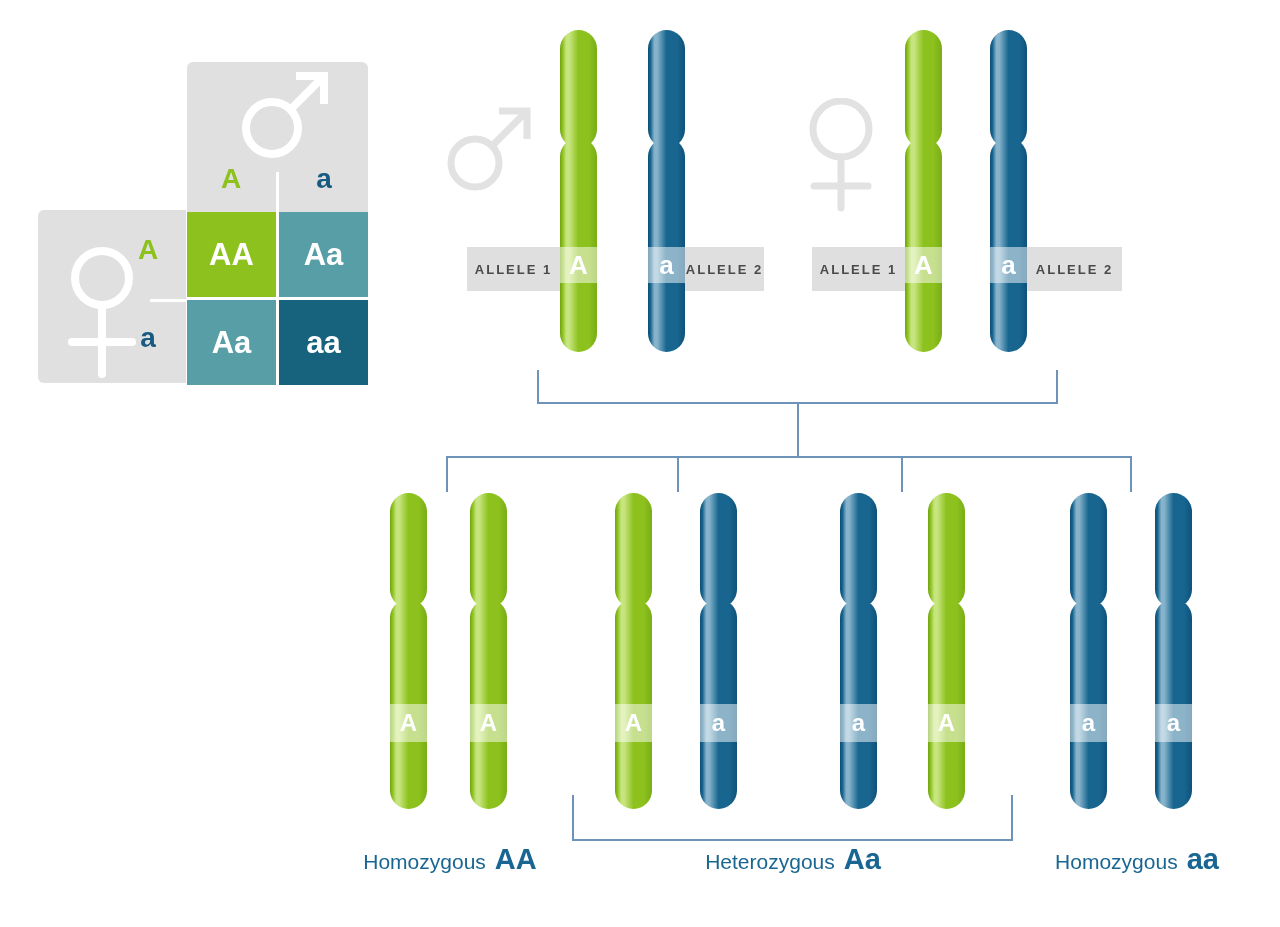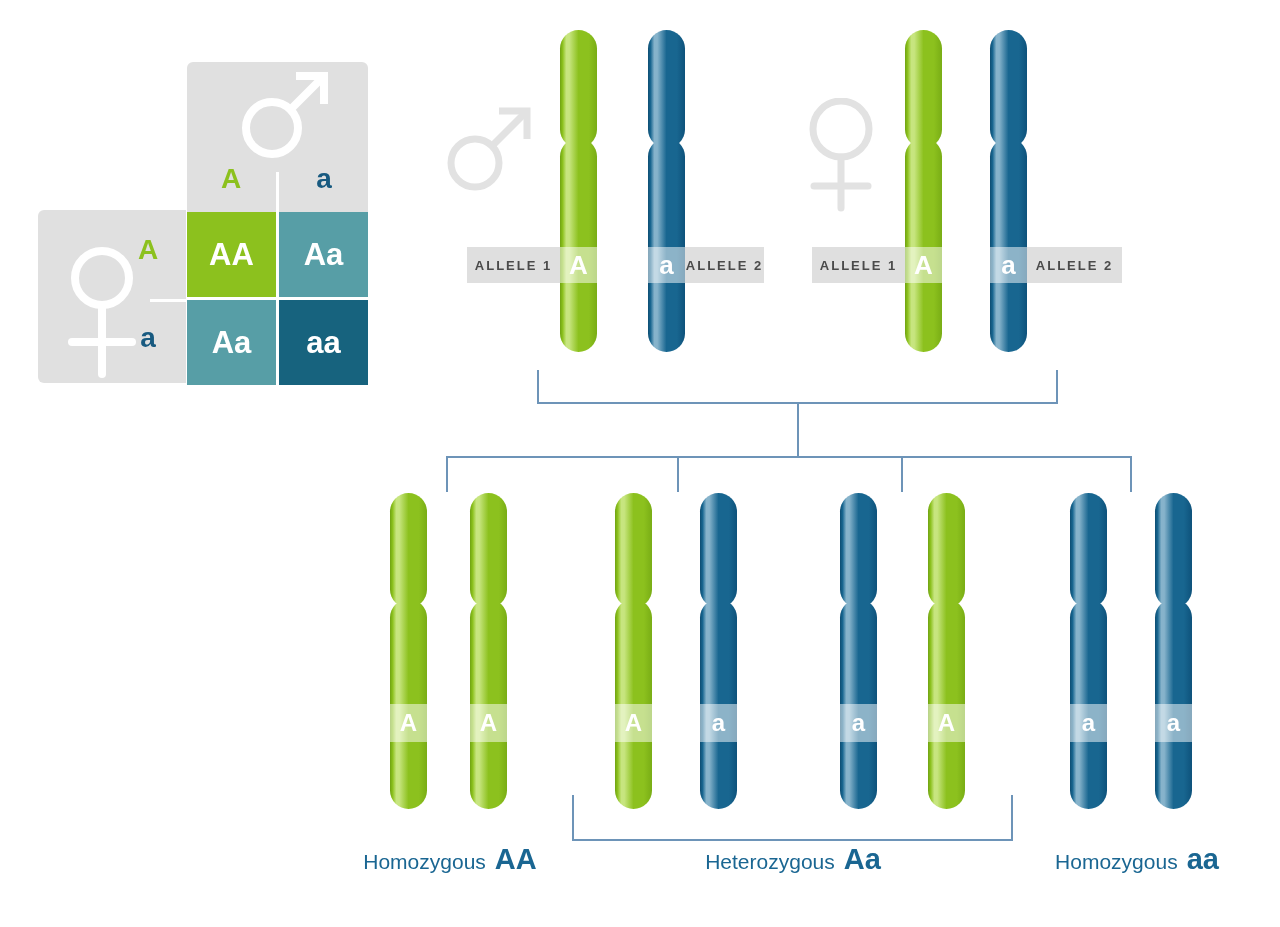--- a/index.html
+++ b/index.html
@@ -24,21 +24,21 @@
   .p-cell{display:flex;align-items:center;justify-content:center;
     color:#fff;font-size:31px;font-weight:bold;}
   .p-cell.green{background:var(--green,#8cc11e);}
   .p-cell.teal{background:var(--teal-cell,#579ea6);}
   .p-cell.navy{background:var(--navy-cell,#17637e);}
   .p-divider{position:absolute;background:#fff;}
   .p-div-v{left:276px;top:172px;width:3px;height:40px;}
   .p-div-h{left:150px;top:299px;width:37px;height:3px;}
 
   
-  .band{position:absolute;top:247px;height:36px;background:var(--band-gray,#dfdfdf);
+  .band{position:absolute;top:247px;height:44px;background:var(--band-gray,#dfdfdf);
     display:flex;align-items:center;justify-content:center;
     color:var(--band-text,#4a4a4a);font-size:13px;font-weight:bold;letter-spacing:2px;}
 
   
   .chromosome{position:absolute;}
   .cap{position:absolute;left:0;width:100%;border-radius:50px;}
   .cap-top{top:0;height:36.5%;}
   .cap-bottom{bottom:0;height:66.5%;}
   .chromosome.green .cap{background:linear-gradient(to right,
     var(--green-dark,#6fa212) 0%, var(--green,#8cc11e) 7%,

